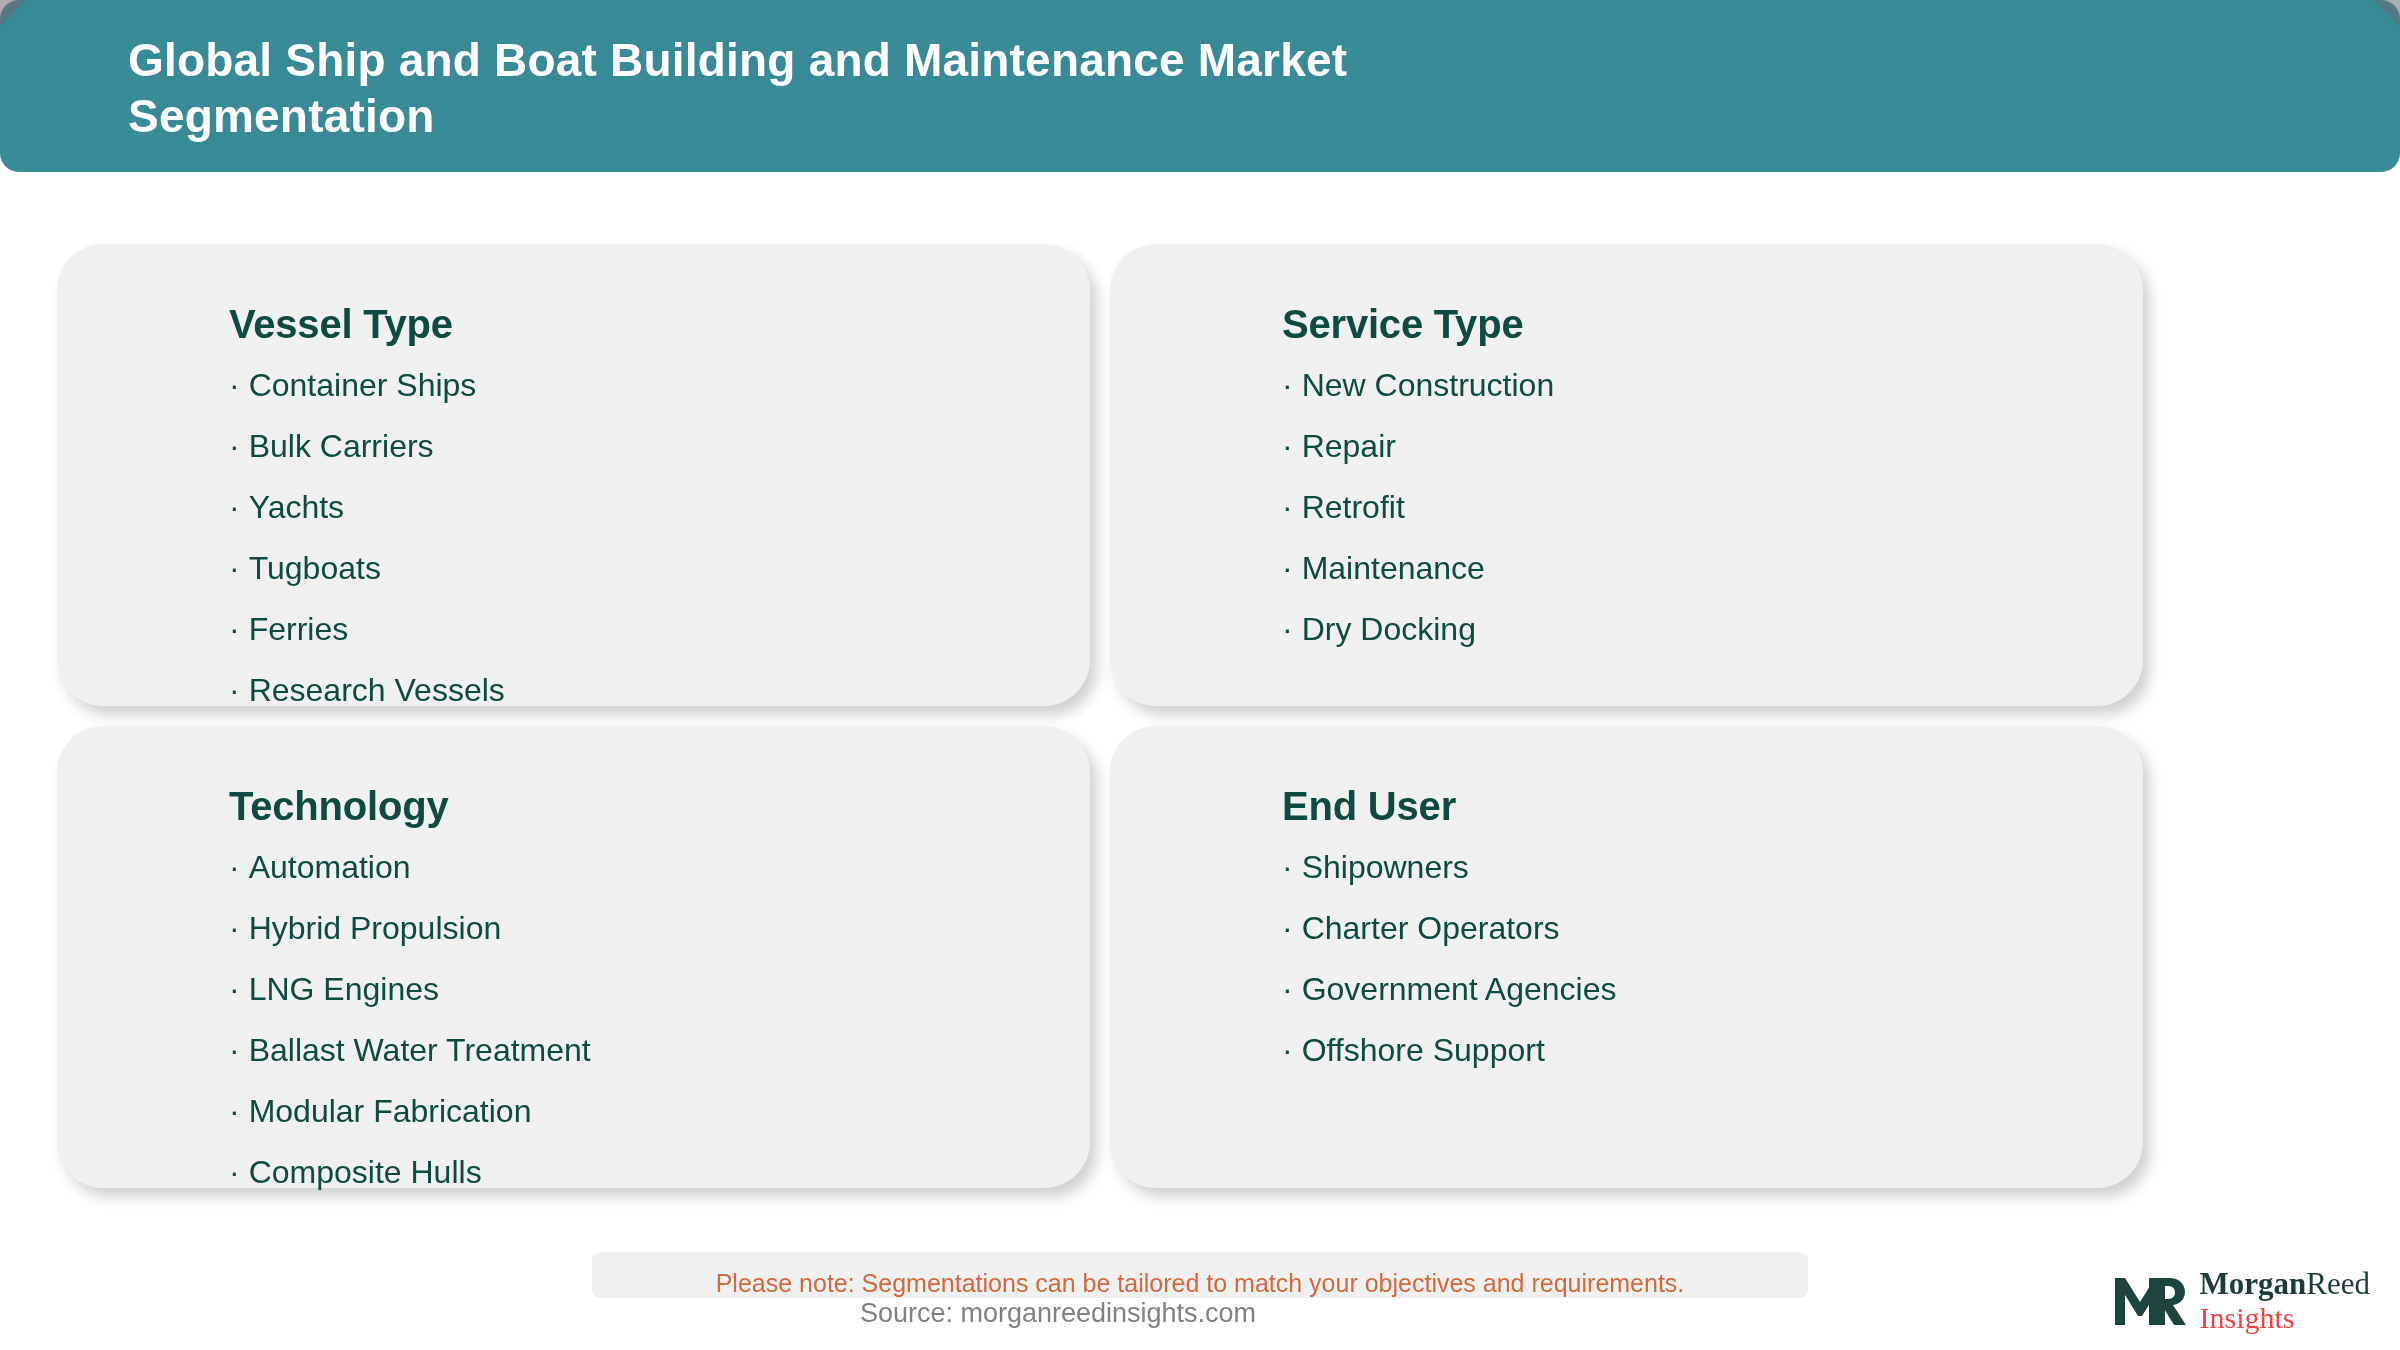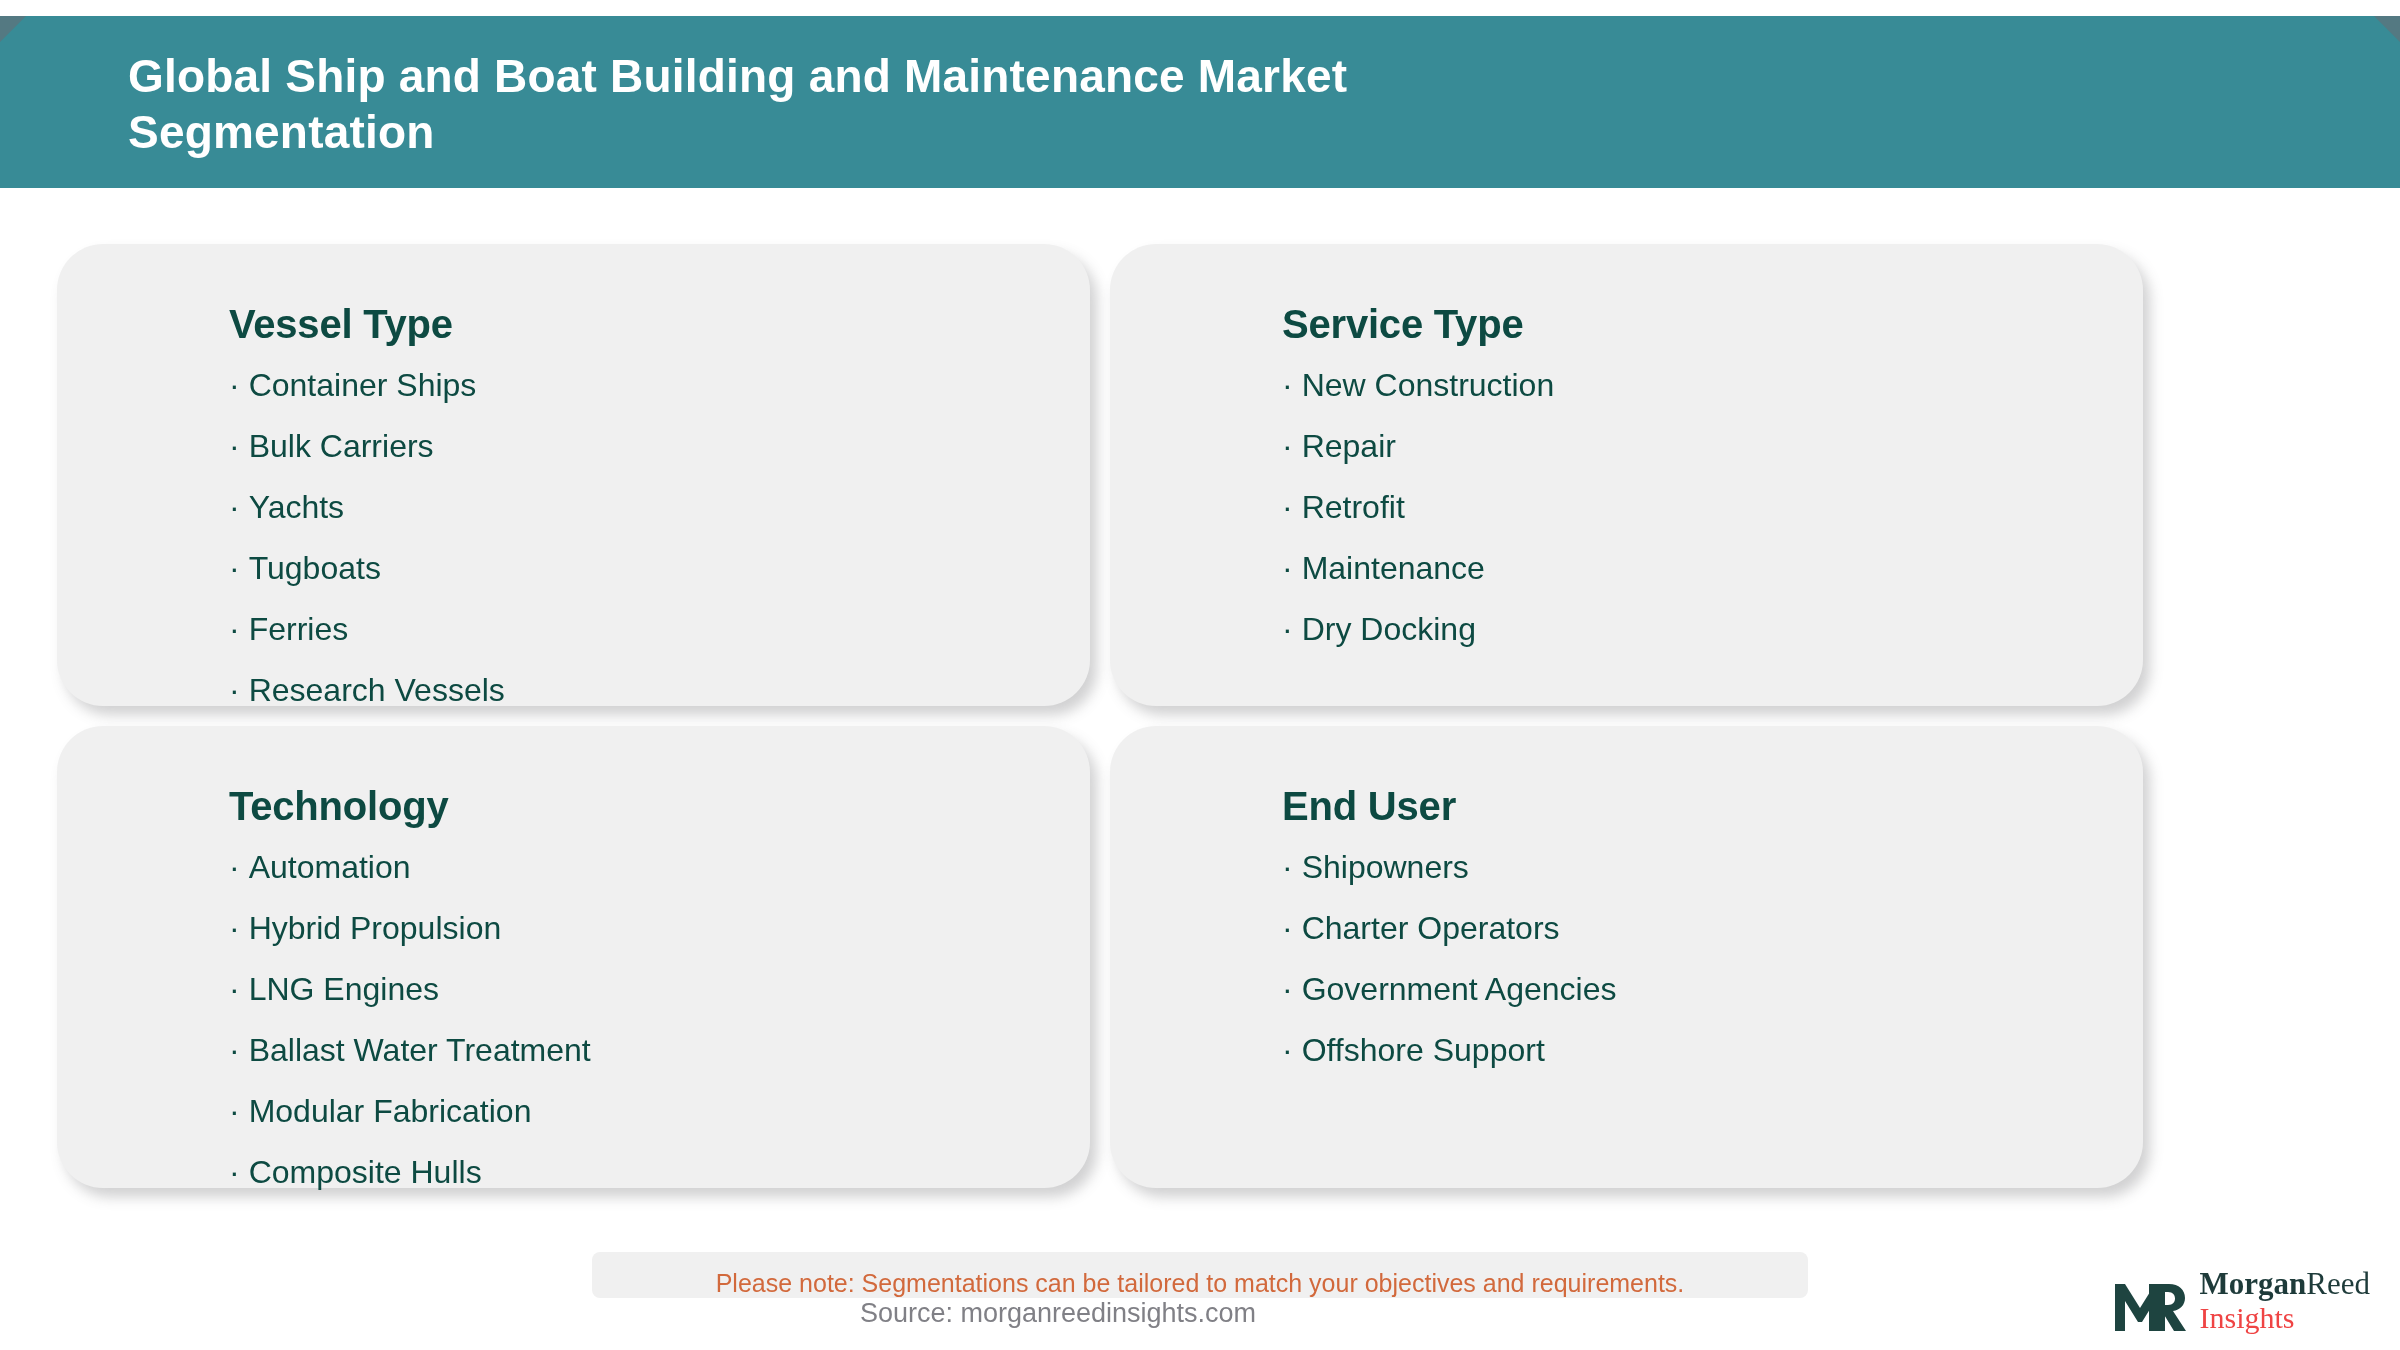--- a/index.html
+++ b/index.html
@@ -12,25 +12,26 @@
     height: 1350px;
     font-family: "Liberation Sans", sans-serif;
     position: relative;
     overflow: hidden;
   }
 
   
   .header {
     position: absolute;
     left: 0;
-    top: 16px;
+    top: 0;
     width: 2400px;
     height: 172px;
     background: #388b96;
     box-sizing: border-box;
+    border-radius: 19px;
   }
   .corner-accent {
     position: absolute;
     top: 0;
     width: 0;
     height: 0;
     opacity: 0.55;
   }
   .corner-accent.left {
     left: 0;
@@ -133,21 +134,21 @@
     font-size: 27px;
     font-weight: 400;
   }
 
   
   .logo {
     position: absolute;
     right: 30px;
     top: 1268px;
     display: flex;
-    align-items: flex-end;
+    align-items: center;
     gap: 13px;
   }
   .logo-mark {
     width: 74px;
     height: 52px;
     flex: none;
   }
   .logo-words {
     display: flex;
     flex-direction: column;

